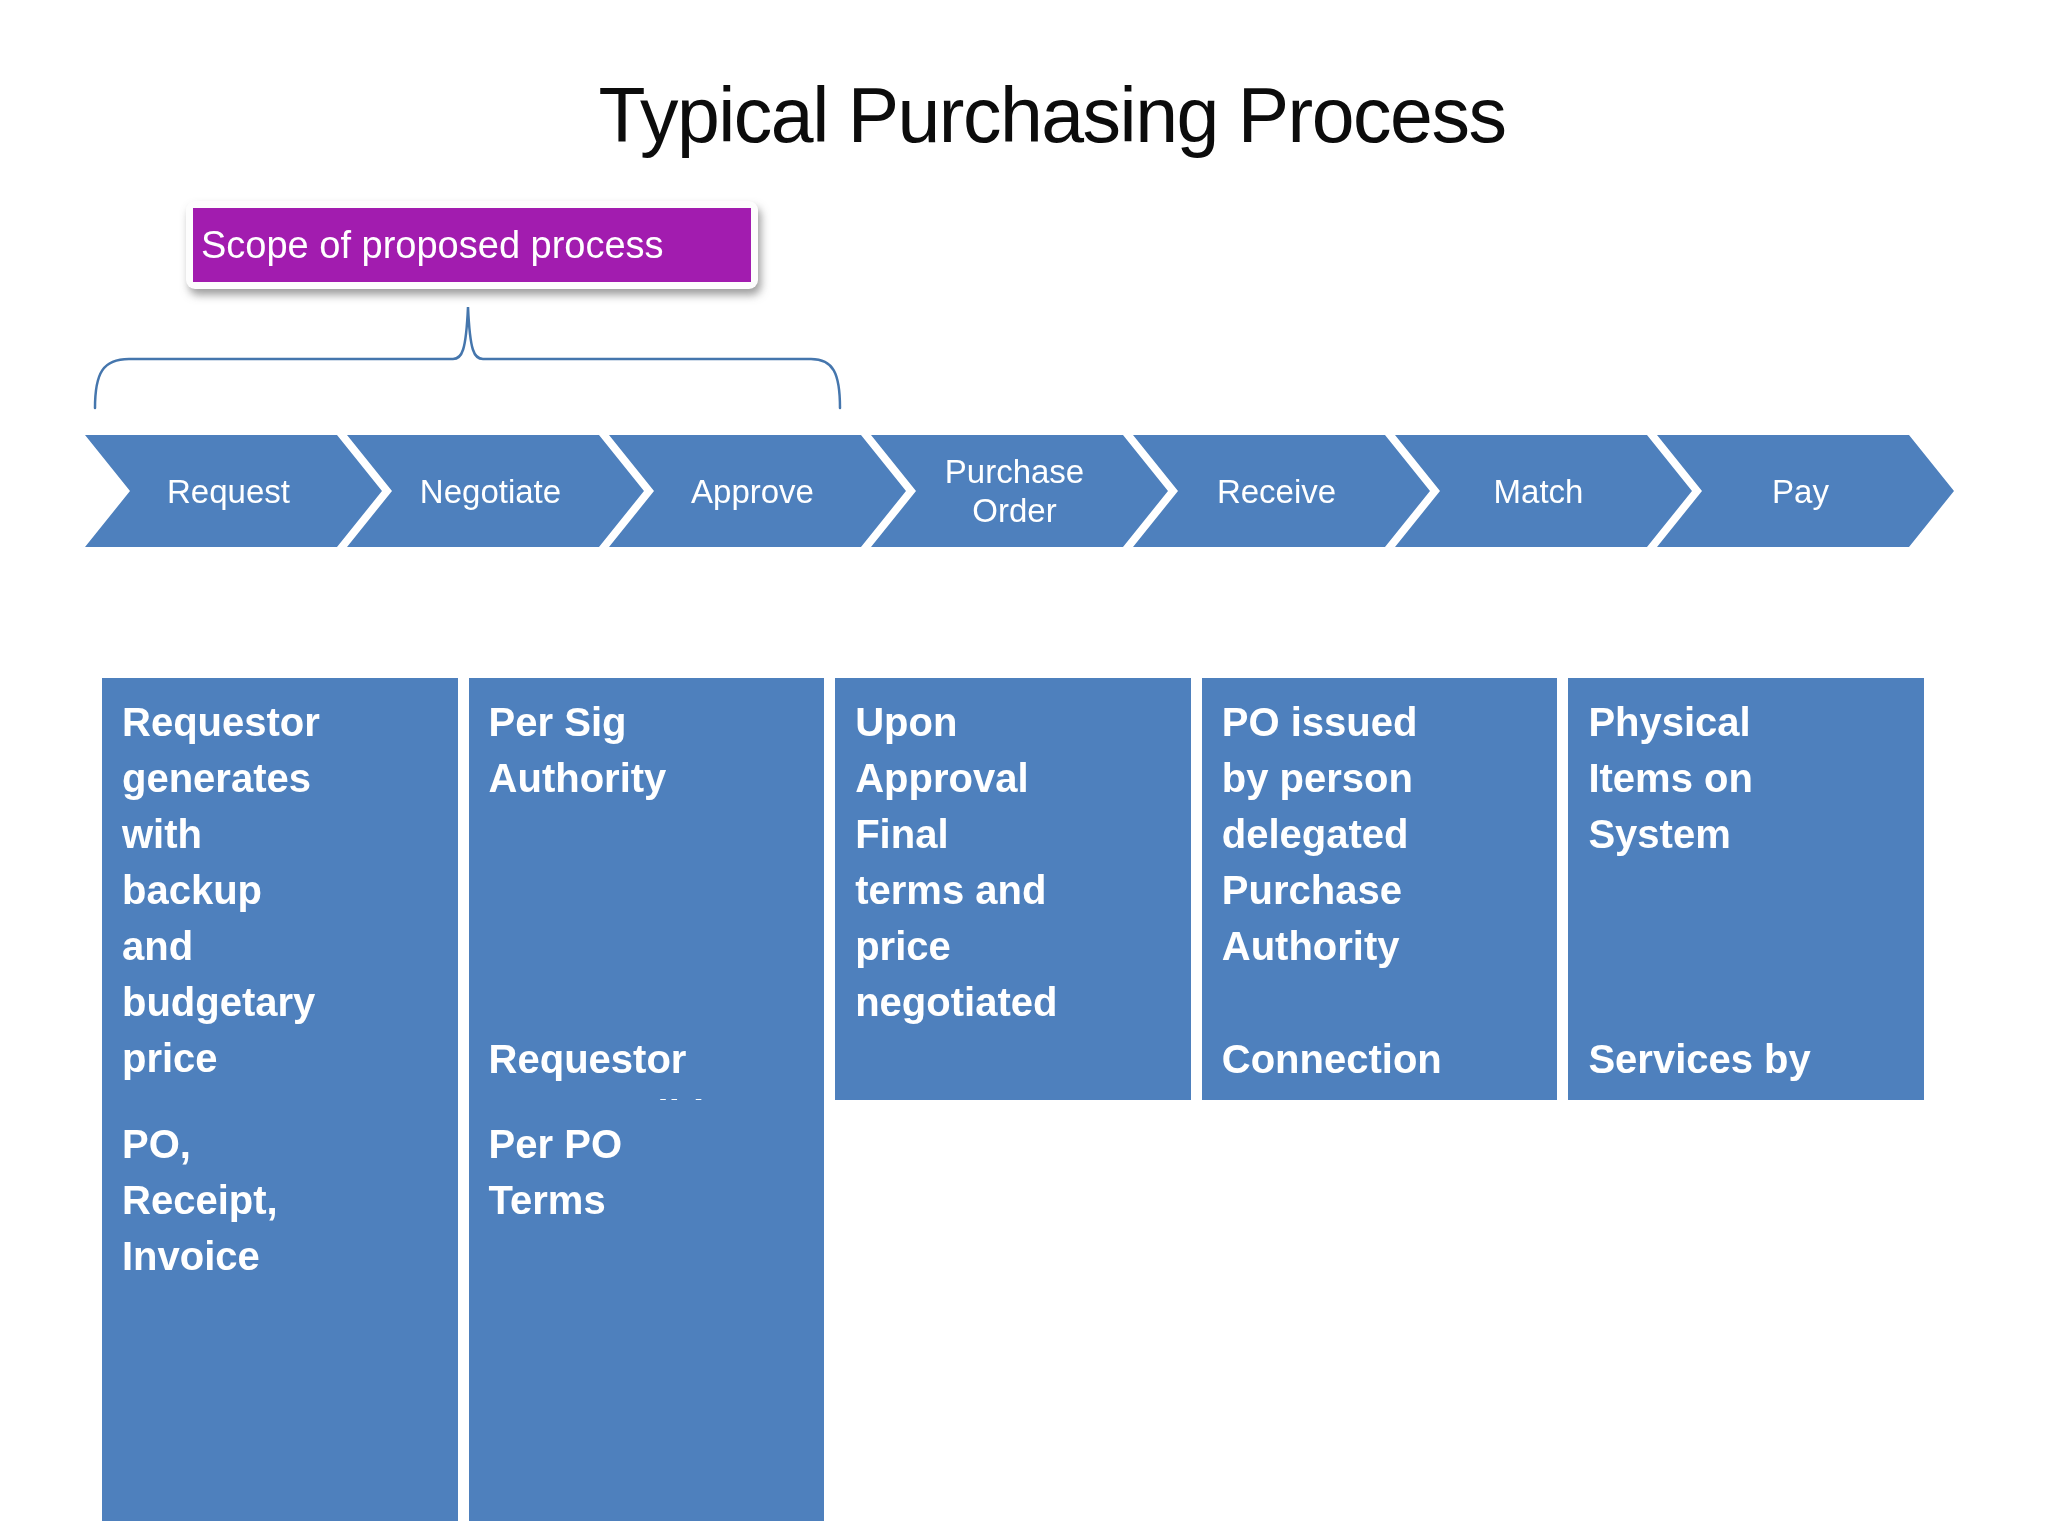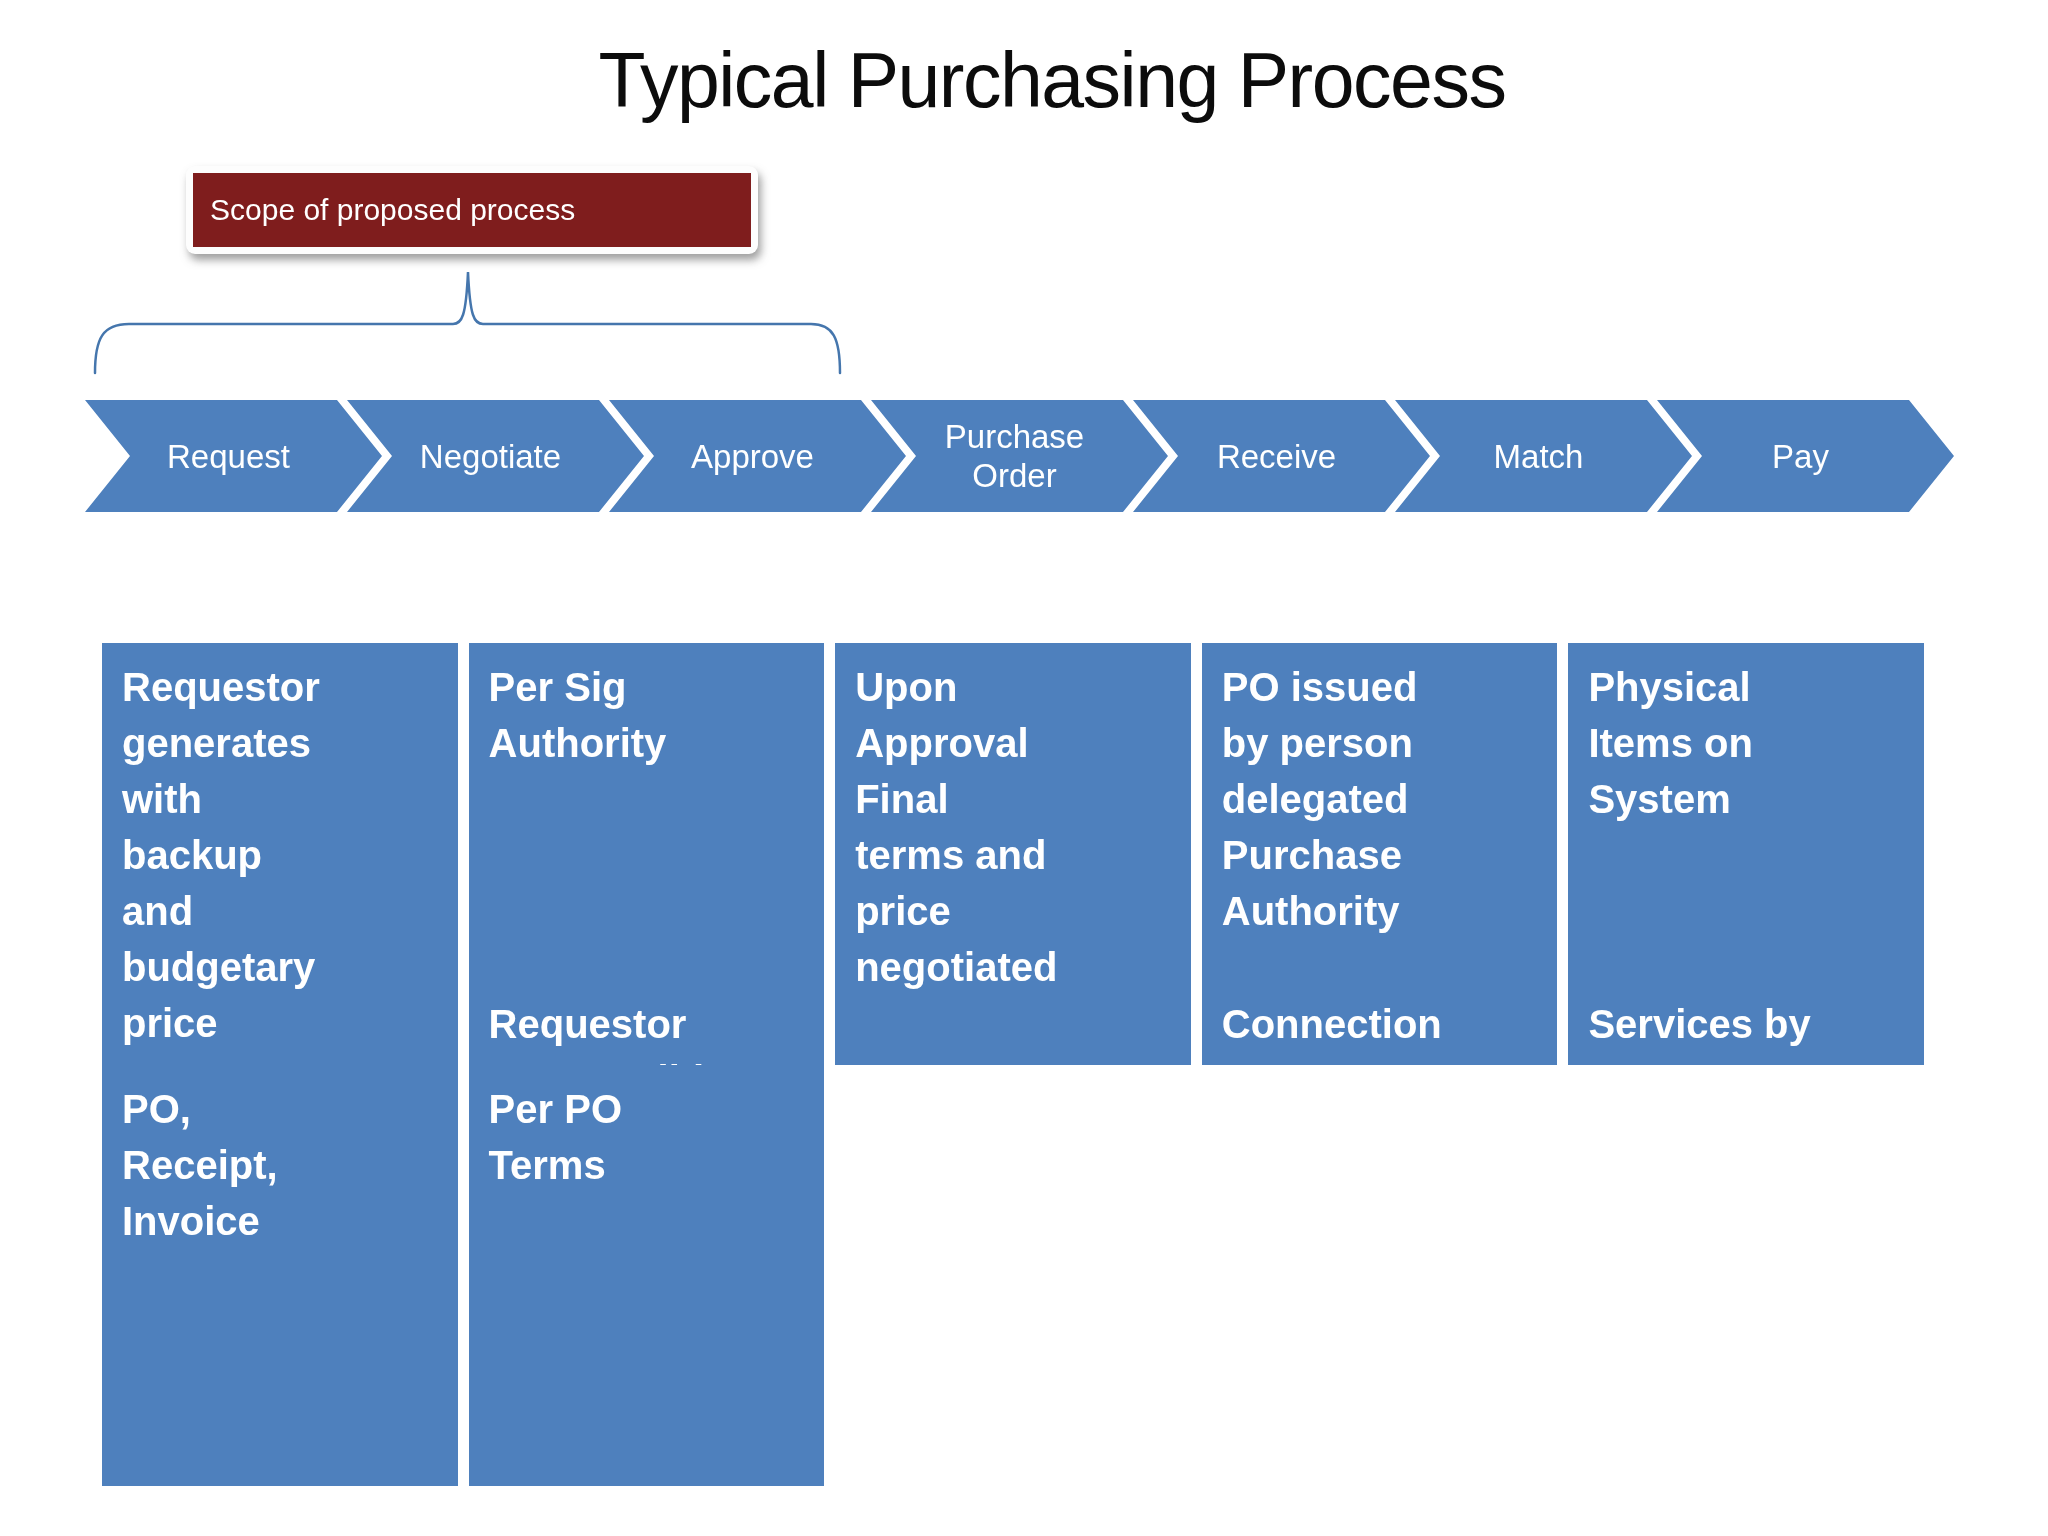--- a/index.html
+++ b/index.html
@@ -3,43 +3,43 @@
 <meta charset="utf-8">
 <style>
   html,body { margin:0; padding:0; }
   body {
     width:2048px; height:1536px;
     background:#ffffff;
     font-family:"Liberation Sans", sans-serif;
     position:relative; overflow:hidden;
   }
 
-  .slide { position:absolute; inset:0; }
+  .slide { position:absolute; inset:0;margin-top:35px; }
 
   
   .title {
     position:absolute; top:36px; left:0; width:2048px;
     text-align:center;
     font-size:77px; letter-spacing:-1.5px; color:#0c0c0c;
     transform:translateX(28px);
     white-space:pre;
   }
 
   
   .callout {
     position:absolute; left:186px; top:166px; width:572px; height:88px;
     background:#fdfdfd; border-radius:9px;
     box-shadow:3px 6px 9px rgba(80,80,80,0.55);
   }
   .callout-inner {
     position:absolute; inset:7px;
-    background:#7f1d1d;
+    background:#a21caf;
     display:flex; align-items:center;
-    padding-left:17px;
-    color:#ffffff; font-size:30px; white-space:pre;
+    padding-left:8px;
+    color:#ffffff; font-size:38px; white-space:pre;
   }
 
   
   .brace { position:absolute; left:85px; top:258px; }
 
   
   .arrows {
     position:absolute; left:85px; top:400px; height:112px;
     display:flex;
   }

